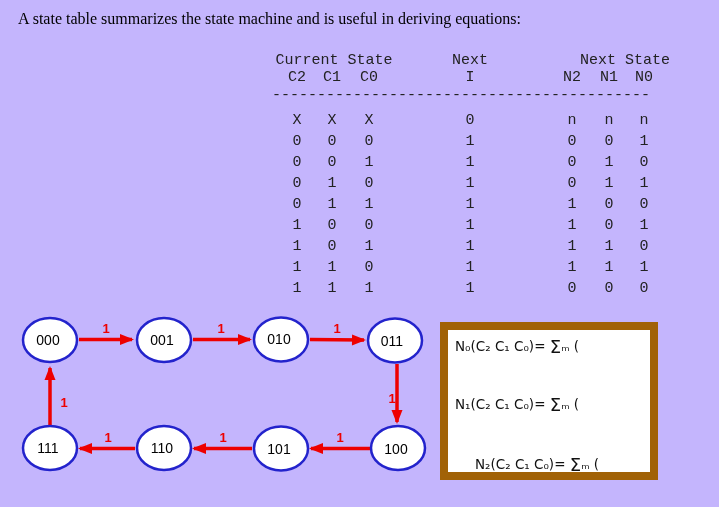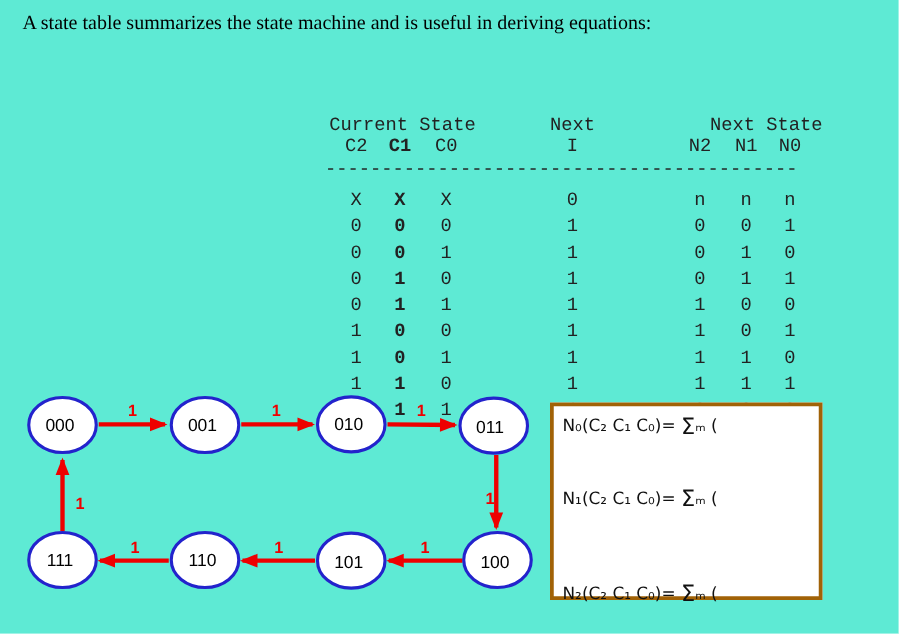--- a/index.html
+++ b/index.html
@@ -1,47 +1,47 @@
 <!DOCTYPE html>
 <html><head>
 <meta charset="utf-8">
 <style>
   html,body{margin:0;padding:0;background:#fff;}
-  .page{position:relative;width:719px;height:507px;background:#5eead4;overflow:hidden;
+  .page{position:relative;width:719px;height:507px;background:#c4b5fd;overflow:hidden;
         font-family:"Liberation Sans",sans-serif;}
   .title{position:absolute;left:18px;top:10px;margin:0;
          font-family:"Liberation Serif",serif;font-size:16px;color:#000;white-space:nowrap;}
 
   
-  .state-table{position:absolute;left:260px;top:52px;width:400px;
-               font-family:"Liberation Mono",monospace;font-size:15px;color:#222;margin-top:40px;}
+  .state-table{position:absolute;left:272px;top:52px;width:400px;
+               font-family:"Liberation Mono",monospace;font-size:15px;color:#222;}
   .trow{display:flex;}
   .gh-row{height:17px;line-height:17px;}
   .hd-row{height:17px;line-height:17px;}
   .gh,.th,.td{display:block;text-align:center;white-space:nowrap;}
   .gh1{width:124px;}.gh2{width:148px;}.gh3{width:126px;text-align:right;}
-  .c1{width:50px;}.c2{width:20px;font-weight:bold;}.c3{width:54px;}.c4{width:148px;}
+  .c1{width:50px;}.c2{width:20px;}.c3{width:54px;}.c4{width:148px;}
   .c5{width:56px;text-align:center;}.c6{width:18px;}.c7{width:52px;}
   .divider{height:24px;line-height:20px;white-space:nowrap;overflow:hidden;letter-spacing:0;}
   .rows .trow{height:21px;line-height:21px;}
 
   
   .diagram{position:absolute;left:0px;top:300px;}
   .node{fill:#ffffff;stroke:#2323cc;stroke-width:2.5px;}
   .edge-line{stroke:#ee0000;stroke-width:3.5px;}
   .state-label{font-family:"Liberation Sans",sans-serif;font-size:14px;fill:#000;text-anchor:middle;}
   .edge-label{font-family:"Liberation Sans",sans-serif;font-size:13px;font-weight:bold;fill:#ee0000;text-anchor:middle;}
 
   
   .eq-box{position:absolute;left:440px;top:322px;width:218px;height:158px;
-          border:3px solid #a16207;box-sizing:border-box;background:#fff;}
+          border:8px solid #a16207;box-sizing:border-box;background:#fff;}
   .eq{position:absolute;left:7px;font-family:"DejaVu Sans",sans-serif;font-size:13.5px;
       color:#111;white-space:nowrap;}
   .eq .sigma{font-size:18px;vertical-align:-2px;}
-  .eq0{top:6px;}.eq1{top:64px;}.eq2{top:140px;}
+  .eq0{top:6px;}.eq1{top:64px;}.eq2{top:124px;margin-left:20px;}
 </style>
 </head>
 <body>
 
 <div class="page">
 
   <p class="title">A state table summarizes the state machine and is useful in deriving equations:</p>
 
   <div class="state-table">
     <div class="trow gh-row">

